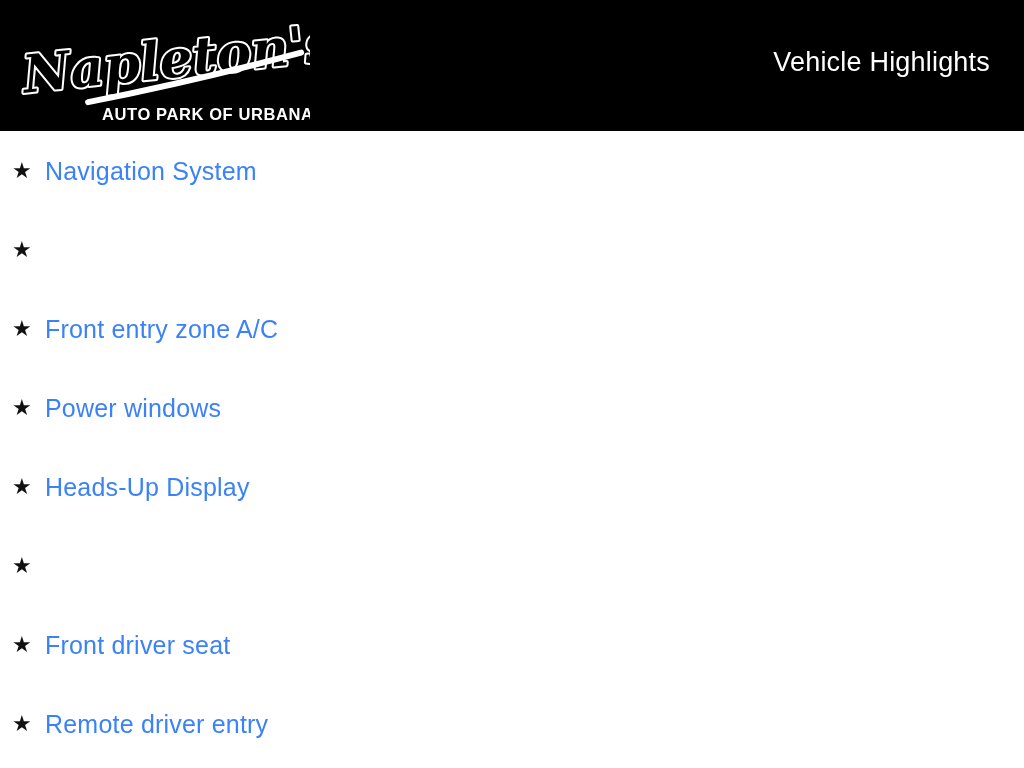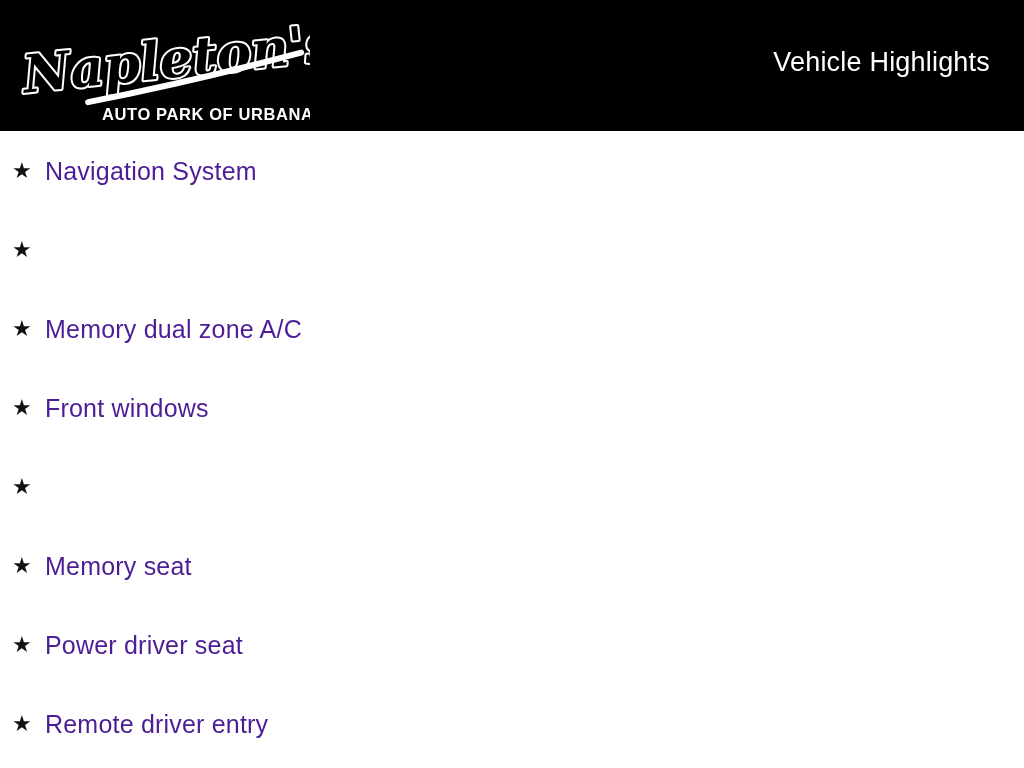--- a/index.html
+++ b/index.html
@@ -60,21 +60,21 @@
   .item .star {
     font-size: 22px;
     color: #111111;
     width: 33px;
     flex: 0 0 auto;
     line-height: 1;
     margin-top: -2px;
   }
   .item .label {
     font-size: 25px;
-    color: #4c1d95;
+    color: #3b82f6;
     letter-spacing: 0.2px;
   }
 </style>
 </head>
 <body>
 
 <div class="page">
 
   <div class="header">
     <div class="logo-wrap">
@@ -92,36 +92,36 @@
   <div class="highlights">
     <div class="item">
       <span class="star">★</span>
       <span class="label">Navigation System</span>
     </div>
     <div class="item">
       <span class="star">★</span>
     </div>
     <div class="item">
       <span class="star">★</span>
-      <span class="label">Memory dual zone A/C</span>
+      <span class="label">Front entry zone A/C</span>
     </div>
     <div class="item">
       <span class="star">★</span>
-      <span class="label">Front windows</span>
+      <span class="label">Power windows</span>
+    </div>
+    <div class="item">
+      <span class="star">★</span>
+      <span class="label">Heads-Up Display</span>
     </div>
     <div class="item">
       <span class="star">★</span>
     </div>
     <div class="item">
       <span class="star">★</span>
-      <span class="label">Memory seat</span>
-    </div>
-    <div class="item">
-      <span class="star">★</span>
-      <span class="label">Power driver seat</span>
+      <span class="label">Front driver seat</span>
     </div>
     <div class="item">
       <span class="star">★</span>
       <span class="label">Remote driver entry</span>
     </div>
   </div>
 
 </div>
 
 </body></html>

